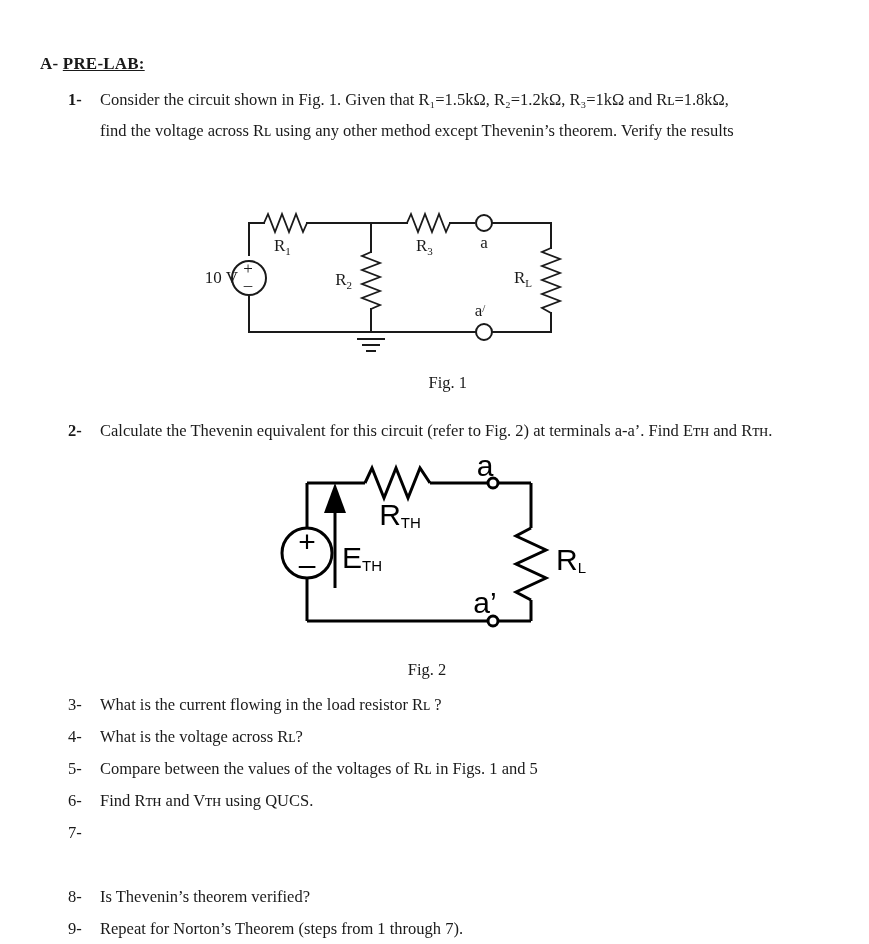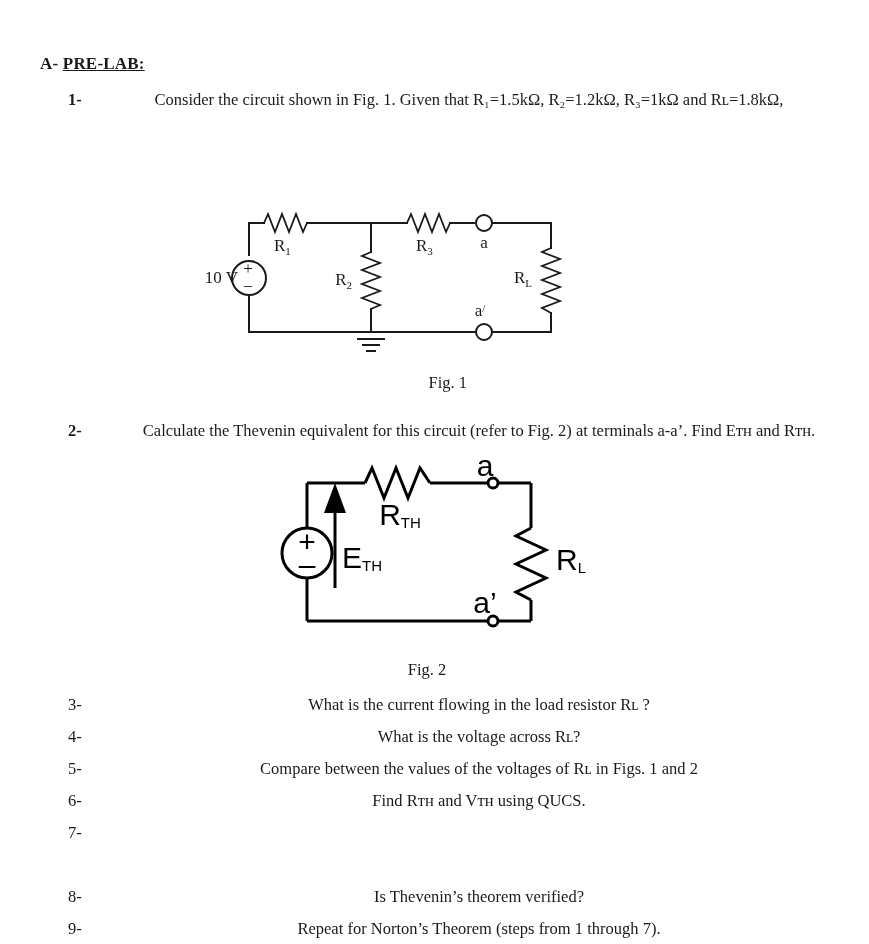--- a/index.html
+++ b/index.html
@@ -49,21 +49,20 @@
     position: absolute;
     left: 0;
     top: 0;
     width: 30px;
     text-align: left;
   }
   .item .num.bold { font-weight: bold; }
   .item .body {
     margin-left: 32px;
     display: block;
-    text-align: center;
   }
   .item .body p {
     margin: 0;
     padding: 0;
   }
 
   
   .fig-caption {
     position: absolute;
     font-size: 16.5px;
@@ -144,20 +143,21 @@
 <div class="page">
 
   <div class="section-heading">
     <span class="lead">A- </span><span class="underlined">PRE-LAB:</span>
   </div>
 
   <div class="item" style="left:68px; top:44px; width:770px;">
     <span class="num bold">1-</span>
     <span class="body">
       <p>Consider the circuit shown in Fig. 1. Given that R₁=1.5kΩ, R₂=1.2kΩ,  R₃=1kΩ and Rʟ=1.8kΩ,</p>
+      <p>find the voltage across Rʟ using any other method except Thevenin’s theorem. Verify the results</p>
     </span>
   </div>
 
   <div class="figure" style="left:180px; top:160px;">
     <svg width="420" height="160" viewBox="0 0 420 160">
 
       <path class="wire" d="M69,23 L69,55"></path>
 
       <circle class="src-circle" cx="69" cy="78" r="17"></circle>
       <text class="lbl-serif" x="68" y="74" text-anchor="middle">+</text>
@@ -266,21 +266,21 @@
   <div class="item" style="left:68px; top:681px; width:790px;">
     <span class="num">4-</span>
     <span class="body">
       <p>What is the voltage across Rʟ?</p>
     </span>
   </div>
 
   <div class="item" style="left:68px; top:713px; width:790px;">
     <span class="num">5-</span>
     <span class="body">
-      <p>Compare between the values of the voltages of Rʟ in Figs. 1 and 2</p>
+      <p>Compare between the values of the voltages of Rʟ in Figs. 1 and 5</p>
     </span>
   </div>
 
   <div class="item" style="left:68px; top:745px; width:790px;">
     <span class="num">6-</span>
     <span class="body">
       <p>Find Rᴛʜ and Vᴛʜ using QUCS.</p>
     </span>
   </div>
 

